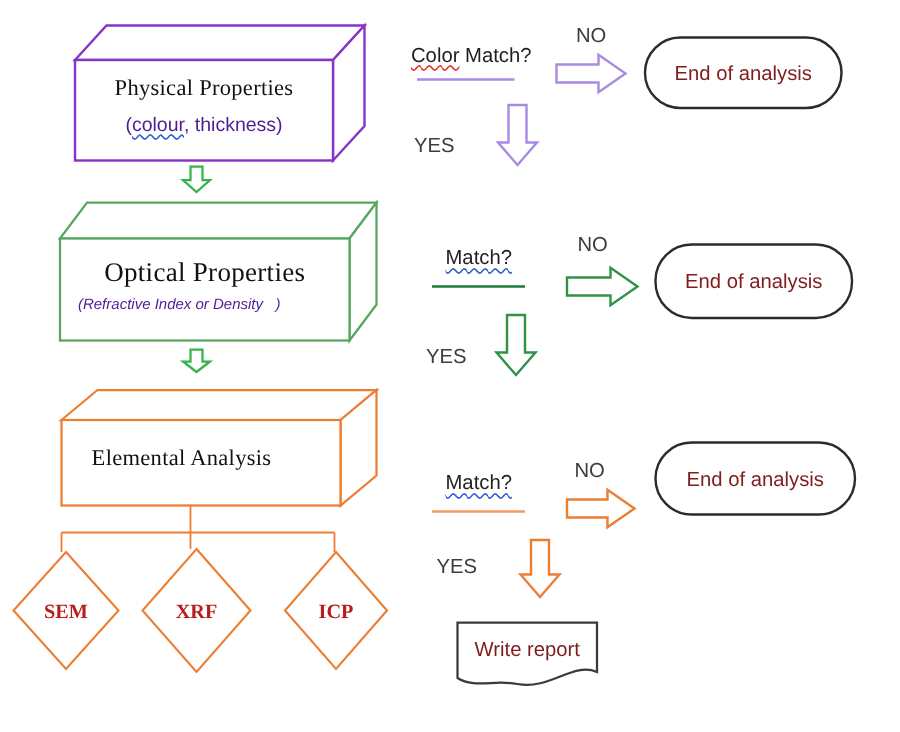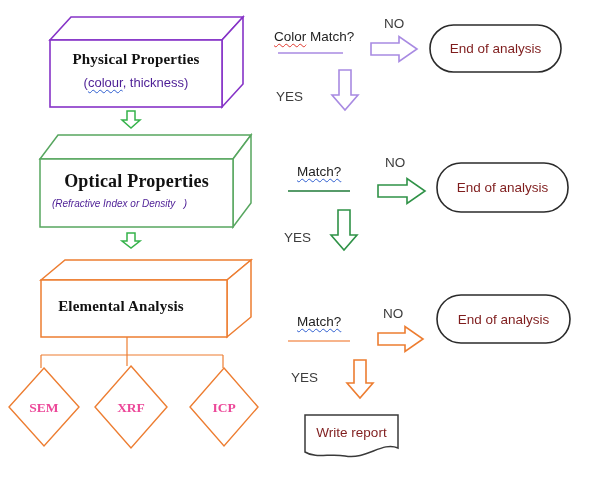--- a/index.html
+++ b/index.html
@@ -3,23 +3,23 @@
 <meta charset="utf-8">
 <style>
   html,body { margin:0; padding:0; background:#ffffff; }
   .canvas {
     position:relative; width:600px; height:488px; background:#ffffff;
     font-family:"Liberation Sans", sans-serif; overflow:hidden;
   }
   .shapes { position:absolute; left:0; top:0; width:600px; height:488px; }
   .t { position:absolute; color:#1f1f1f; font-size:13.5px; line-height:15px; white-space:nowrap; }
   .ctr { text-align:center; }
-  .box-title { font-family:"Liberation Serif", serif; font-weight:bold; font-size:15px; letter-spacing:.2px; color:#111; }
+  .box-title { font-family:"Liberation Serif", serif; font-weight:normal; font-size:15px; letter-spacing:.2px; color:#111; }
   .box-sub { font-size:13px; color:#4c1d95; }
-  .diamond-label { font-family:"Liberation Serif", serif; font-weight:bold; font-size:13.5px; color:#ec4899; }
+  .diamond-label { font-family:"Liberation Serif", serif; font-weight:bold; font-size:13.5px; color:#b91c1c; }
   .yn { color:#3d3d3d; font-size:13.5px; }
   .oval-text { display:flex; align-items:center; justify-content:center; color:#7f1d1d; font-size:13.5px; }
   .wavy-red  { text-decoration:underline; text-decoration-style:wavy; text-decoration-color:#e0382e; text-decoration-thickness:1px; text-underline-offset:2px; }
   .wavy-blue { text-decoration:underline; text-decoration-style:wavy; text-decoration-color:#2f5fd0; text-decoration-thickness:1px; text-underline-offset:2px; }
   .q { font-size:13.5px; color:#1f1f1f; }
 </style>
 </head>
 <body>
 
 <div class="canvas">

